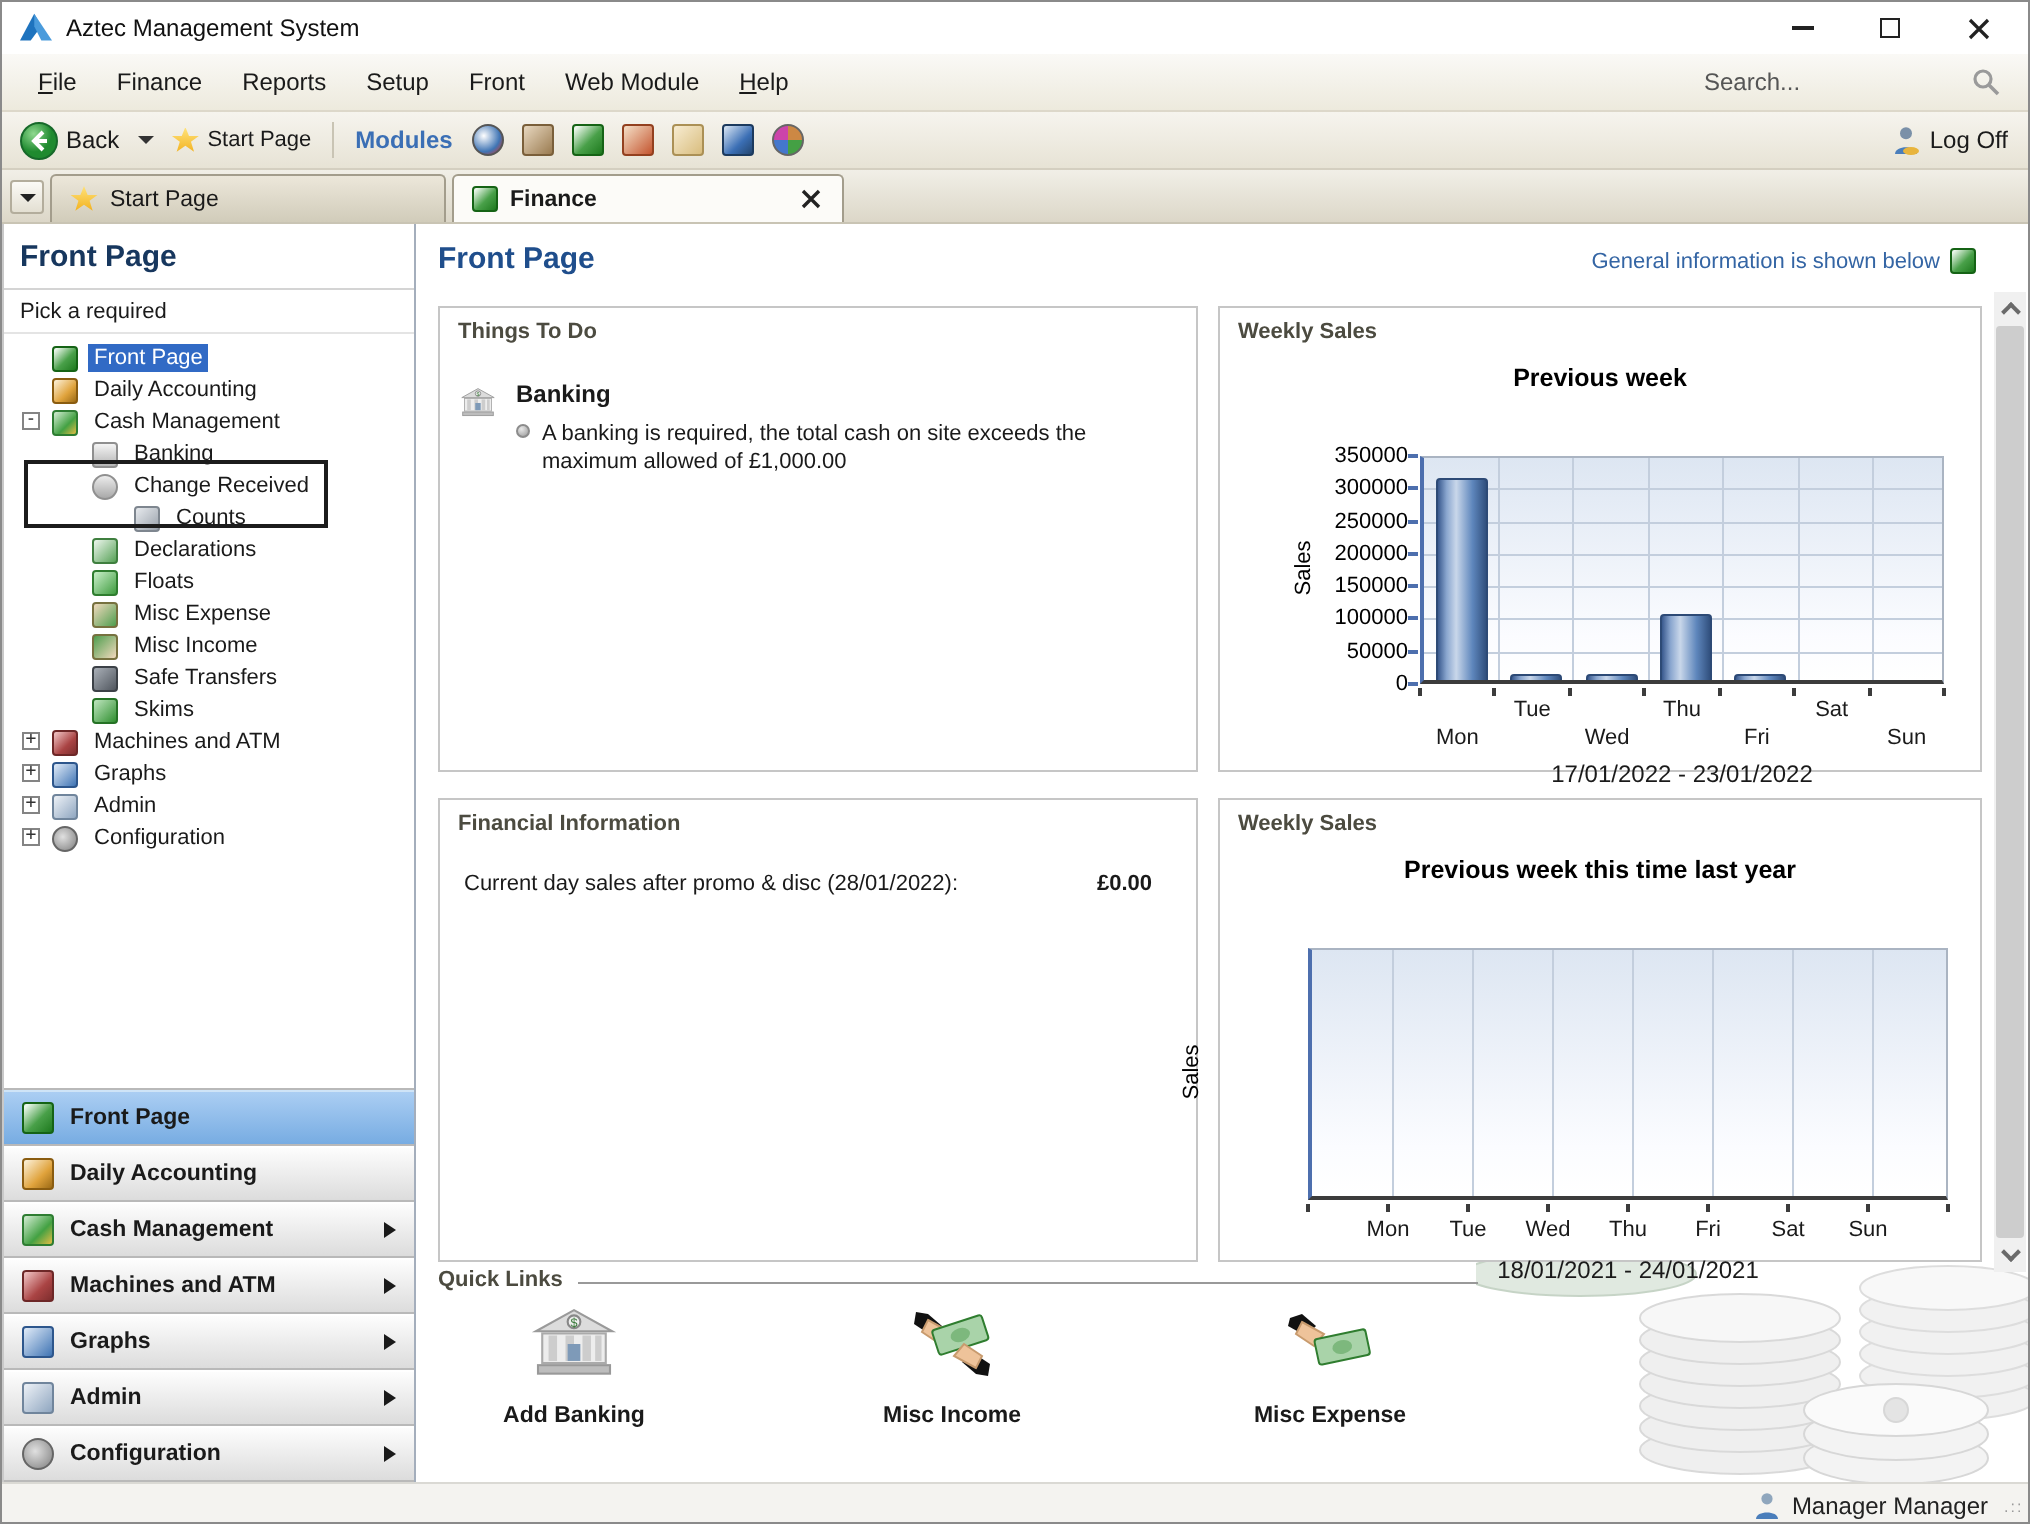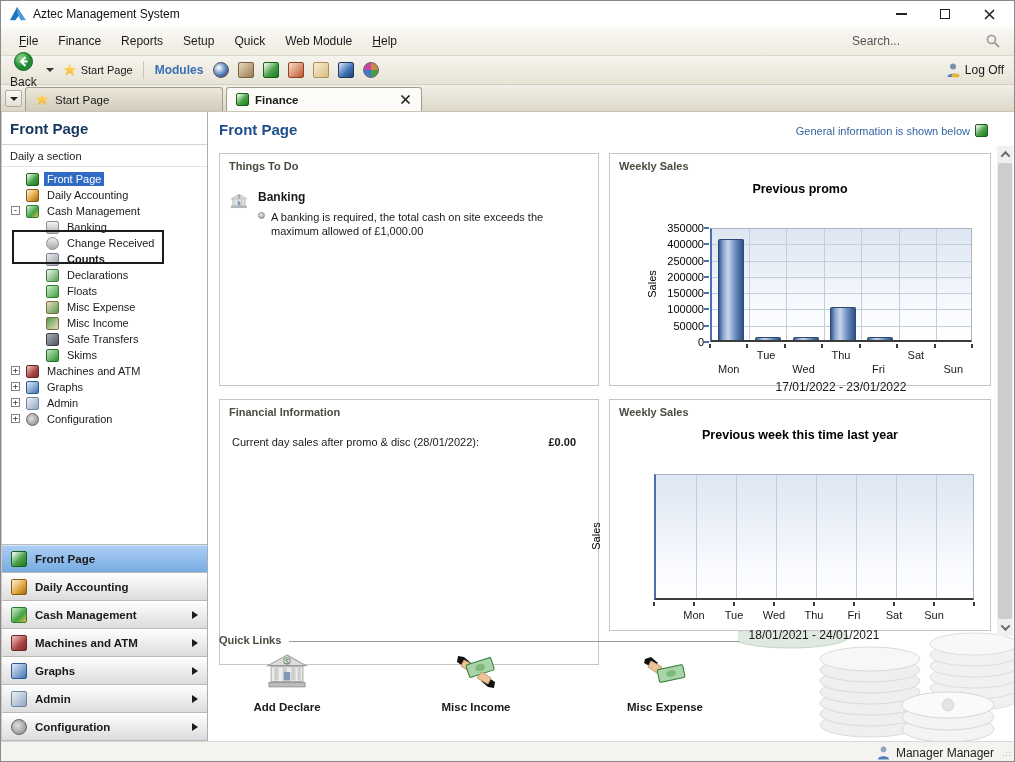--- a/index.html
+++ b/index.html
@@ -22,21 +22,21 @@
   .menu-item { padding:5px 10px; font-size:12px; }
   .menu-item u { text-decoration:underline; }
   .search-box { margin-left:auto; display:flex; align-items:center; gap:8px; width:160px;
                 padding:3px 6px; color:#555; font-size:12px; }
   .search-box .txt { flex:1; }
 
   
   .toolbar { height:29px; display:flex; align-items:center; padding:0 6px; gap:3px;
              background:linear-gradient(#f6f4ee,#e7e3d5); border-bottom:1px solid #d4cfc0; }
   .tb-group { display:flex; align-items:center; gap:4px; padding:0 3px; }
-  .back-btn { display:flex; align-items:center; gap:4px; font-size:12px;flex-direction:column; }
+  .back-btn { display:flex; align-items:center; gap:4px; font-size:12px; }
   .caret { width:0; height:0; border-left:4px solid transparent; border-right:4px solid transparent;
            border-top:4px solid #333; margin:0 3px; }
   .tb-sep { width:1px; height:18px; background:#c9c4b4; margin:0 4px; }
   .modules-label { color:#3b6fb5; font-size:12px; padding:0 4px;font-weight:bold; }
   .tb-icon-btn { width:22px; height:22px; display:flex; align-items:center; justify-content:center; }
   .logoff { margin-left:auto; display:flex; align-items:center; gap:5px; font-size:12px; padding-right:4px; }
 
   
   .ic { width:13px; height:13px; border-radius:2px; flex:none; display:inline-block; }
   .ic.big { width:16px; height:16px; }
@@ -102,21 +102,21 @@
   
   .main { flex:1; position:relative; background:#fff; overflow:hidden; }
   .main-title { position:absolute; left:11px; top:9px; font-size:15px; font-weight:bold; color:#1f4e8c; }
   .info-right { position:absolute; right:26px; top:12px; display:flex; align-items:center; gap:5px;
                 color:#3465a4; font-size:11px; }
 
   .panel { position:absolute; border:1px solid #c6c6c6; background:#fff; z-index:2; }
   .panel-h { font-size:11px; font-weight:bold; color:#4c4b40; padding:6px 9px 2px; }
   #p-todo  { left:11px;  top:41px;  width:380px; height:233px; }
   #chart1  { left:401px; top:41px;  width:382px; height:233px; }
-  #p-fin   { left:11px;  top:287px; width:380px; height:266px; }
+  #p-fin   { left:11px;  top:287px; width:380px; height:232px; }
   #chart2  { left:401px; top:287px; width:382px; height:232px; }
 
   .todo-item { display:flex; gap:10px; padding:14px 10px 0 10px; }
   .todo-body { padding-top:2px; }
   .todo-title { font-size:12px; font-weight:bold; margin-bottom:6px; }
   .todo-line { display:flex; gap:6px; font-size:11px; width:330px; line-height:1.3; }
   .bullet { width:7px; height:7px; flex:none; margin-top:2px; border-radius:50%;
             background:radial-gradient(circle at 35% 30%,#e8e8e8,#9a9a9a); border:1px solid #8c8c8c; }
 
   .fin-row { display:flex; padding:16px 22px 0 12px; font-size:11px; }
@@ -193,21 +193,21 @@
     </span>
   </div>
 </div>
 
 <div class="menubar">
   <span id="menu-items" style="display:flex">
       <span class="menu-item"><u>F</u>ile</span>
       <span class="menu-item">Finance</span>
       <span class="menu-item">Reports</span>
       <span class="menu-item">Setup</span>
-      <span class="menu-item">Quick</span>
+      <span class="menu-item">Front</span>
       <span class="menu-item">Web Module</span>
       <span class="menu-item"><u>H</u>elp</span>
     </span>
   <span class="search-box">
     <span class="txt">Search...</span>
     <svg width="14" height="14" viewBox="0 0 14 14">
       <circle cx="5.5" cy="5.5" r="4" fill="none" stroke="#9a9a9a" stroke-width="1.6"></circle>
       <line x1="8.6" y1="8.6" x2="13" y2="13" stroke="#9a9a9a" stroke-width="1.8"></line>
     </svg>
   </span>
@@ -283,21 +283,21 @@
           <path d="M1.5,1.5 L9.5,9.5 M9.5,1.5 L1.5,9.5" stroke="#222" stroke-width="1.7"></path>
         </svg>
     </span>
   </div>
 </div>
 
 <div class="content">
 
   <div class="sidebar">
     <div class="sb-header">Front Page</div>
-    <div class="sb-pick">Daily a section</div>
+    <div class="sb-pick">Pick a required</div>
     <div class="tree" id="tree">
         <div class="trow" style="padding-left: 24px;">
           <span class="ic cash-register-icon"></span>
           <span class="tlabel sel">Front Page</span>
         </div>
         <div class="trow" style="padding-left: 24px;">
           <span class="ic daily-accounting-icon"></span>
           <span class="tlabel">Daily Accounting</span>
         </div>
         <div class="trow" style="padding-left: 24px;">
@@ -306,21 +306,21 @@
           <span class="tlabel">Cash Management</span>
         </div>
         <div class="trow" style="padding-left: 44px;">
           <span class="ic bank-small-icon"></span>
           <span class="tlabel">Banking</span>
         </div>
         <div class="trow" style="padding-left: 44px;">
           <span class="ic coins-icon"></span>
           <span class="tlabel">Change Received</span>
         </div>
-        <div class="trow" style="padding-left: 44px; font-weight: bold;">
+        <div class="trow" style="padding-left: 65px;">
           <span class="ic counts-icon"></span>
           <span class="tlabel">Counts</span>
         </div>
         <div class="trow" style="padding-left: 44px;">
           <span class="ic declarations-icon"></span>
           <span class="tlabel">Declarations</span>
         </div>
         <div class="trow" style="padding-left: 44px;">
           <span class="ic floats-icon"></span>
           <span class="tlabel">Floats</span>
@@ -456,21 +456,21 @@
             <span class="bullet"></span>
             <span>A banking is required, the total cash on site exceeds the maximum allowed of £1,000.00</span>
           </div>
         </div>
       </div>
     </div>
 
     <div class="panel" id="chart1">
       <div class="panel-h">Weekly Sales</div>
       <div class="chart-body">
-        <div class="chart-title">Previous promo</div>
+        <div class="chart-title">Previous week</div>
         <div class="plot">
             <div class="gl-h" style="top: 96.7143px;"></div>
             <div class="gl-h" style="top: 80.4286px;"></div>
             <div class="gl-h" style="top: 64.1429px;"></div>
             <div class="gl-h" style="top: 47.8571px;"></div>
             <div class="gl-h" style="top: 31.5714px;"></div>
             <div class="gl-h" style="top: 15.2857px;"></div>
             <div class="gl-v" style="left: 36.9286px;"></div>
             <div class="gl-v" style="left: 74.3571px;"></div>
             <div class="gl-v" style="left: 111.786px;"></div>
@@ -488,21 +488,21 @@
           <span class="ytick" style="top: 143.714px; left: 42px;">50000</span>
           <div class="ytm" style="left: 94px; top: 148.714px;"></div>
           <span class="ytick" style="top: 127.429px; left: 42px;">100000</span>
           <div class="ytm" style="left: 94px; top: 132.429px;"></div>
           <span class="ytick" style="top: 111.143px; left: 42px;">150000</span>
           <div class="ytm" style="left: 94px; top: 116.143px;"></div>
           <span class="ytick" style="top: 94.8571px; left: 42px;">200000</span>
           <div class="ytm" style="left: 94px; top: 99.8571px;"></div>
           <span class="ytick" style="top: 78.5714px; left: 42px;">250000</span>
           <div class="ytm" style="left: 94px; top: 83.5714px;"></div>
-          <span class="ytick" style="top: 62.2857px; left: 42px;">400000</span>
+          <span class="ytick" style="top: 62.2857px; left: 42px;">300000</span>
           <div class="ytm" style="left: 94px; top: 67.2857px;"></div>
           <span class="ytick" style="top: 46px; left: 42px;">350000</span>
           <div class="ytm" style="left: 94px; top: 51px;"></div>
           <div class="xtm" style="left: 99px; top: 168px;"></div>
           <div class="xtm" style="left: 136.429px; top: 168px;"></div>
           <div class="xtm" style="left: 173.857px; top: 168px;"></div>
           <div class="xtm" style="left: 211.286px; top: 168px;"></div>
           <div class="xtm" style="left: 248.714px; top: 168px;"></div>
           <div class="xtm" style="left: 286.143px; top: 168px;"></div>
           <div class="xtm" style="left: 323.571px; top: 168px;"></div>
@@ -573,21 +573,21 @@
                 <circle cx="20" cy="6.5" r="3" fill="#eee" stroke="#888"></circle>
                 <text x="20" y="9" font-size="6" text-anchor="middle" fill="#3a7a3a">$</text>
                 <rect x="5" y="12" width="30" height="14" fill="#ededed" stroke="#aaa"></rect>
                 <rect x="8" y="13" width="4" height="12" fill="#cdcdcd"></rect>
                 <rect x="16" y="13" width="4" height="12" fill="#cdcdcd"></rect>
                 <rect x="24" y="13" width="4" height="12" fill="#cdcdcd"></rect>
                 <rect x="30" y="13" width="3" height="12" fill="#cdcdcd"></rect>
                 <rect x="17" y="17" width="6" height="8" fill="#7e9ab8"></rect>
                 <rect x="3" y="27" width="34" height="4" fill="#bdbdbd" stroke="#999"></rect>
               </svg></span>
-            <div class="ql-label">Add Declare</div>
+            <div class="ql-label">Add Banking</div>
           </div>
           <div class="ql-item">
             <span><svg width="44" height="36" viewBox="0 0 44 36">
                 <polygon points="4,2 10,3 17,9 12,14 3,8" fill="#111"></polygon>
                 <polygon points="10,6 21,12 16,18 7,12" fill="#eec39a" stroke="#c89b6e"></polygon>
                 <g transform="rotate(-18 26 13)">
                   <rect x="13" y="7" width="26" height="13" rx="1.5" fill="#a9d3a9" stroke="#2f7d2f"></rect>
                   <ellipse cx="26" cy="13.5" rx="5" ry="3.4" fill="#7db87d"></ellipse>
                 </g>
                 <polygon points="40,34 34,33 27,27 32,22 41,28" fill="#111"></polygon>

